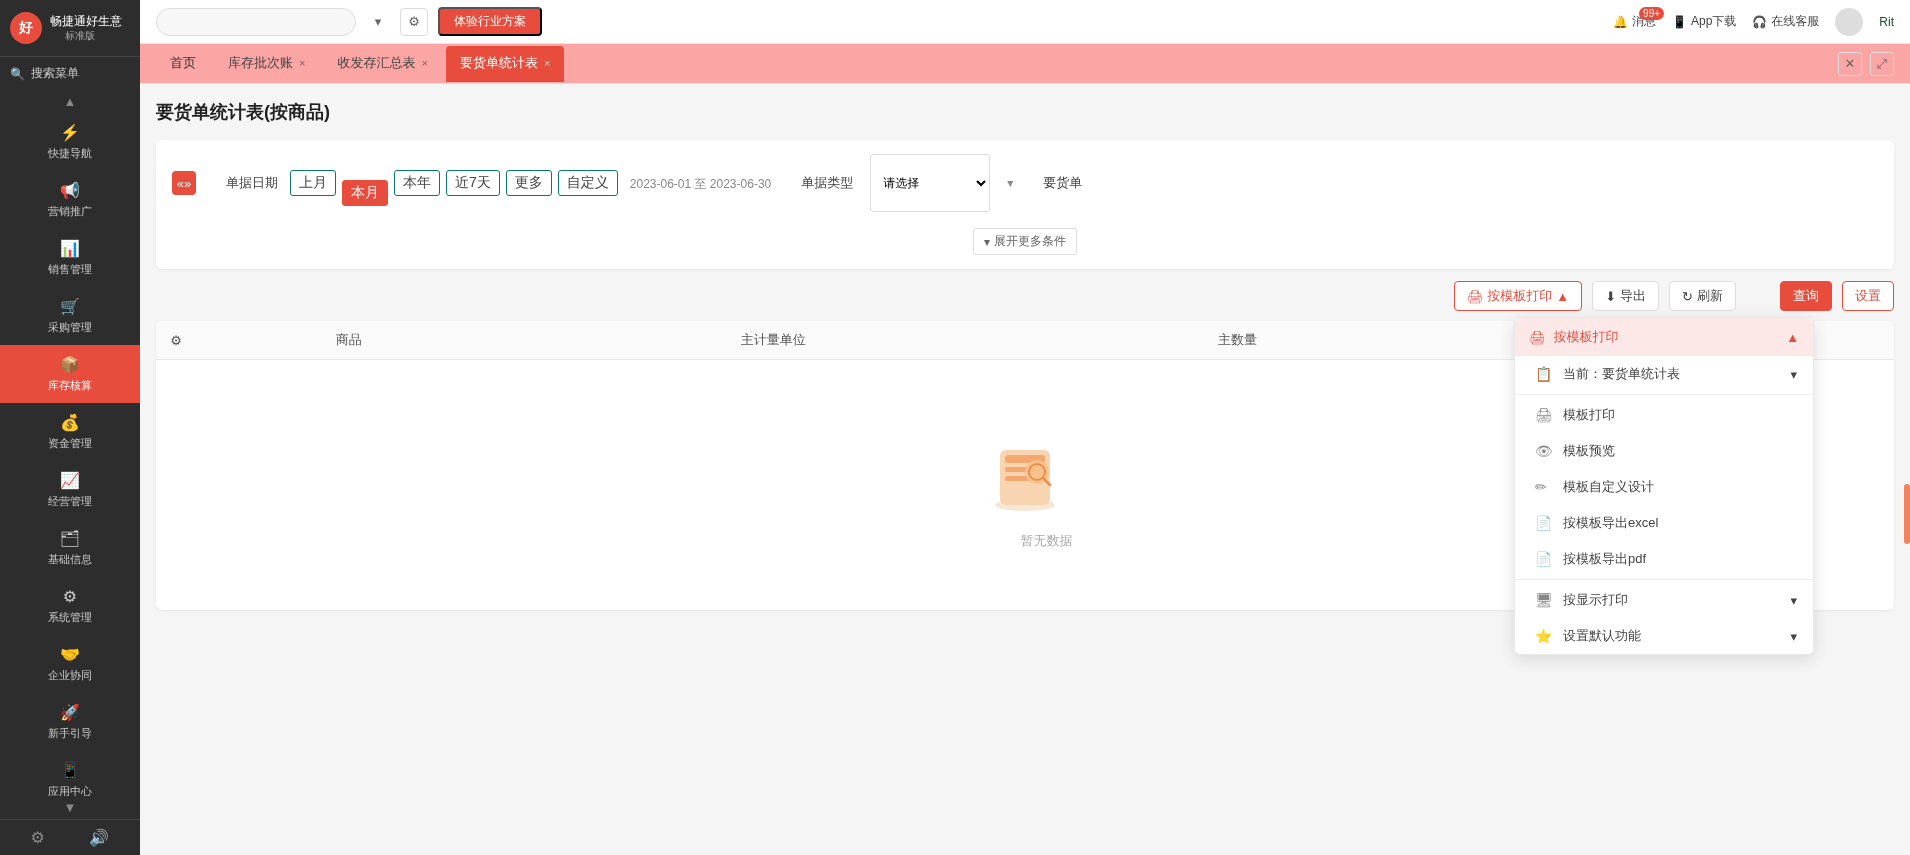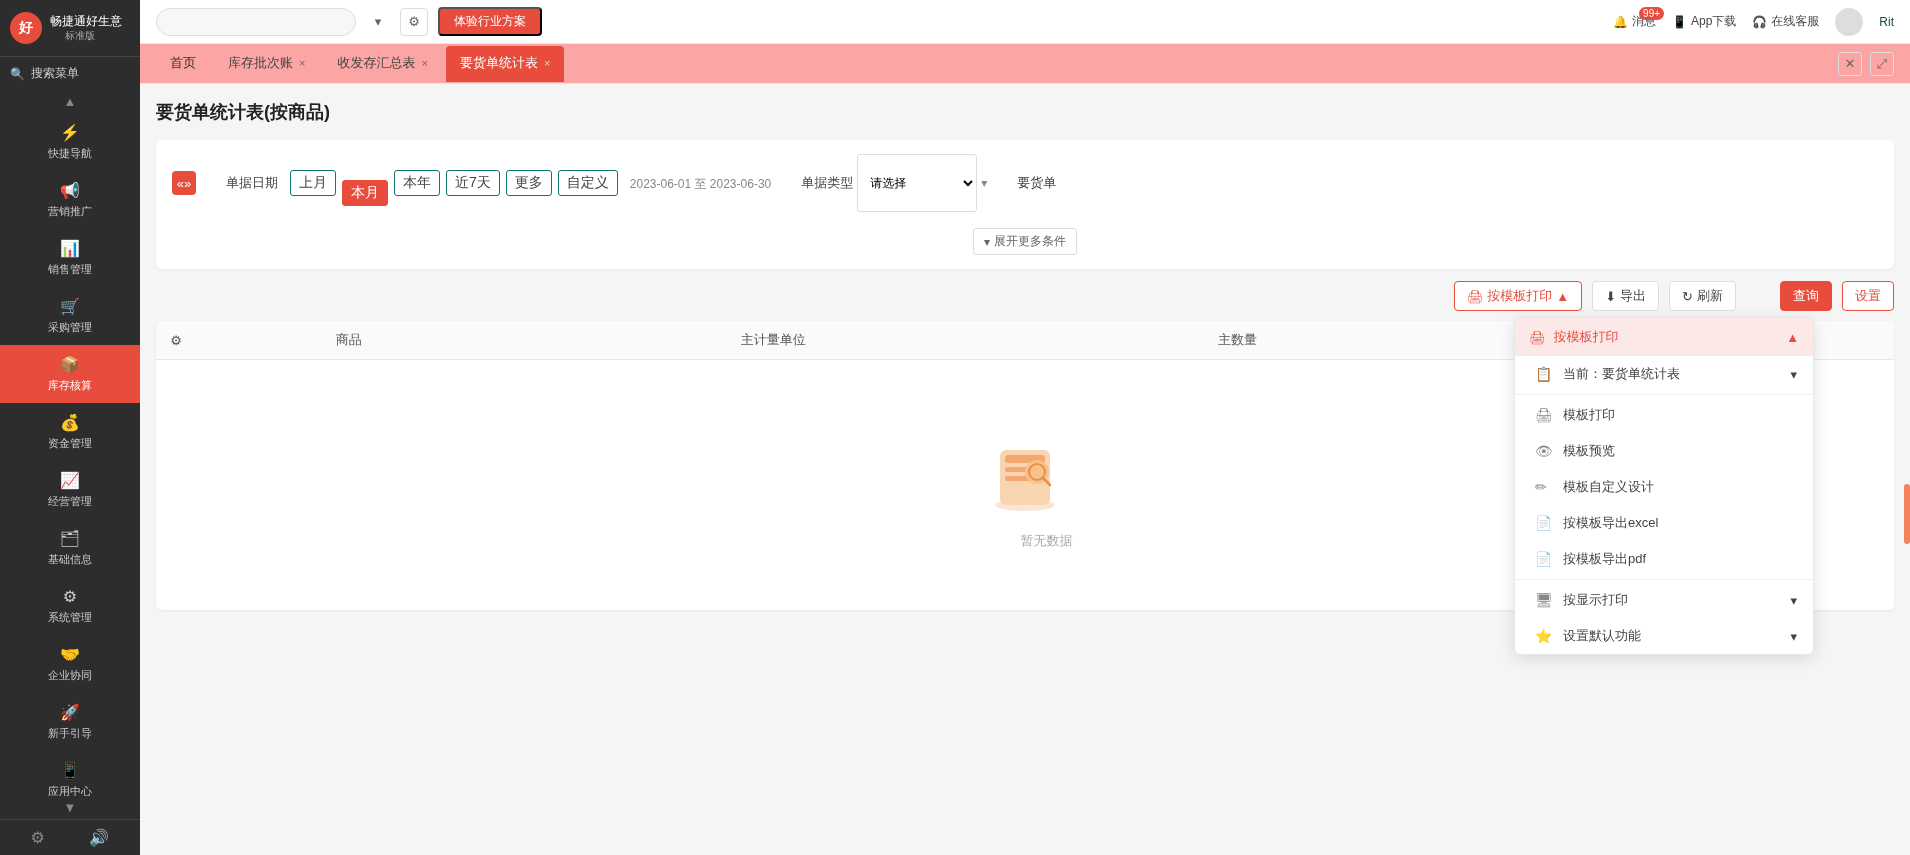--- a/index.html
+++ b/index.html
@@ -277,21 +277,21 @@
     .date-btn.active {
       background: #e74c3c;
       color: #fff;
       border-color: #e74c3c;
       margin-top: 19px;
     }
     .date-range-text { font-size: 12px; color: #888; margin-top: 2px; }
     .filter-select {
       display: flex;
       align-items: center;
-      gap: 4px;
+      gap: 17px;
     }
     .filter-select select {
       border: 1px solid #ddd;
       border-radius: 3px;
       padding: 20px 8px;
       font-size: 12px;
       min-width: 120px;
       background: #fff;
     }
     .expand-btn {

